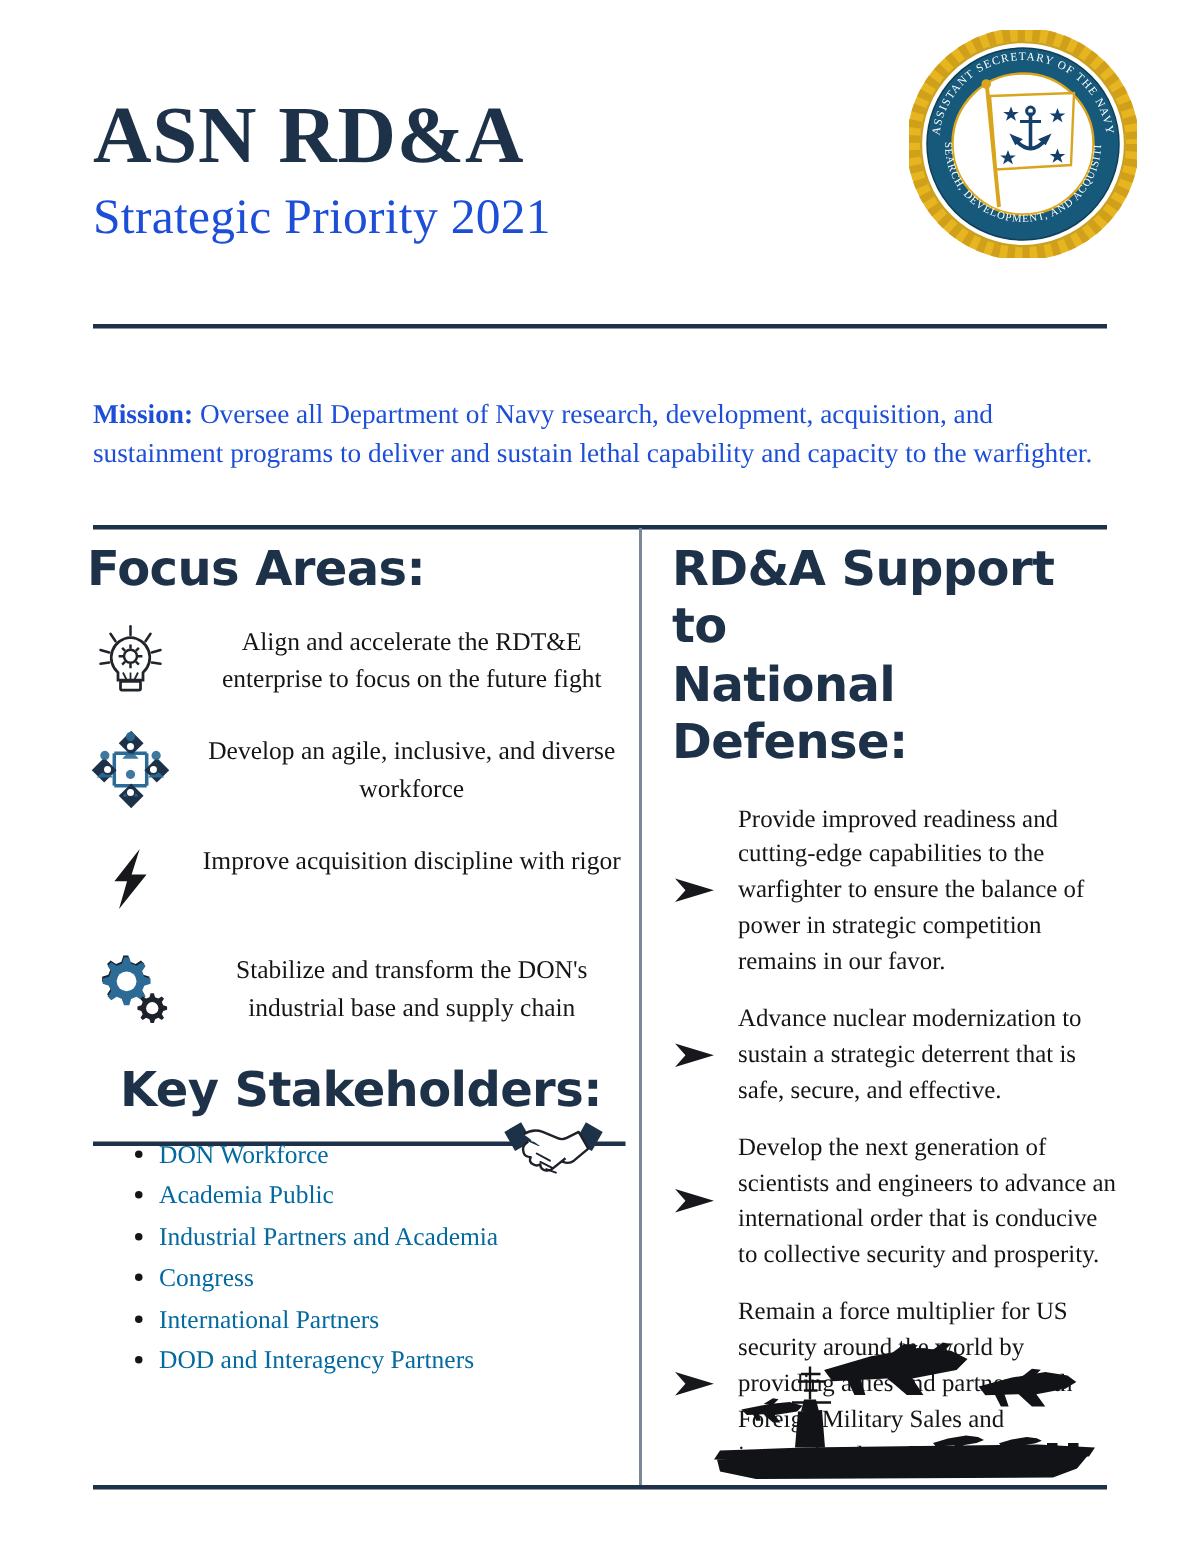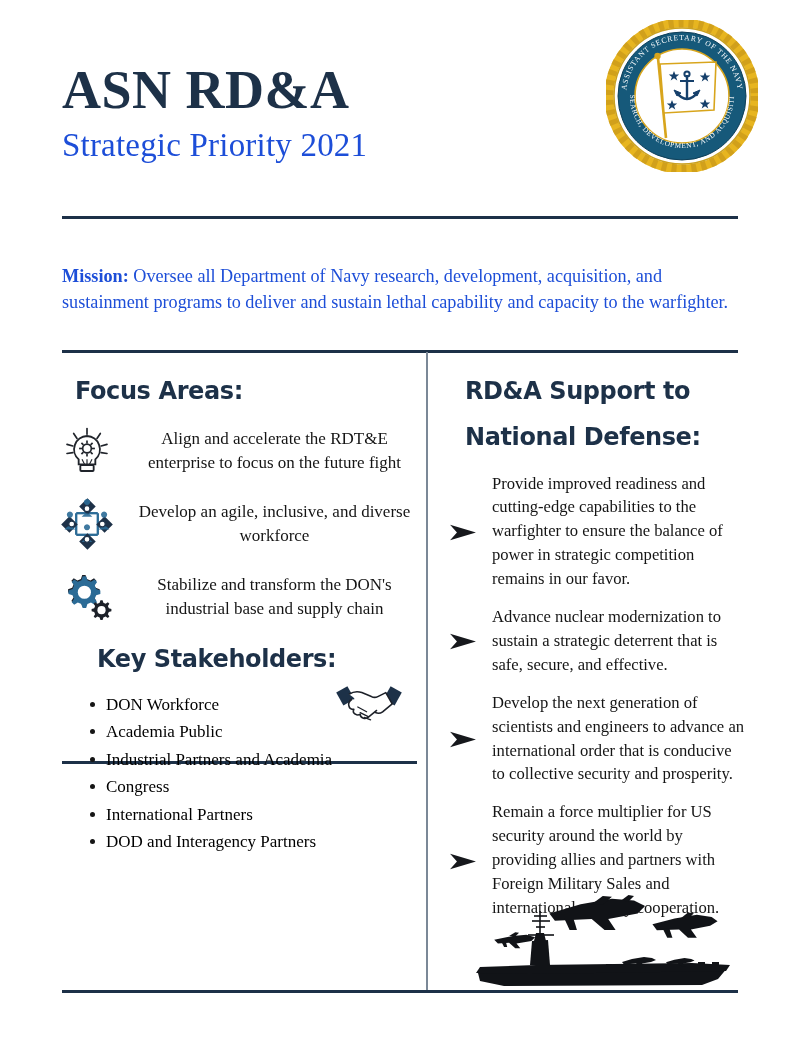--- a/index.html
+++ b/index.html
@@ -121,25 +121,25 @@
   .col-right {
     position: absolute;
     left: 448px;
     top: 360px;
     width: 300px;
   }
 
   .sec-head {
     font-family: "DejaVu Sans", sans-serif;
     font-weight: bold;
-    font-size: 24px;
+    font-size: 32px;
     line-height: 1.2;
     color: #1d3148;
     letter-spacing: -0.4px;
-    margin: 17px;
+    margin: 0;
   }
   .sec-head.left-pad { padding-left: 10px; }
 
   
   .focus-list {
     margin: 14px 0 0 0;
     padding: 0;
     list-style: none;
   }
   .focus-item {
@@ -175,21 +175,21 @@
   }
   .stake-list {
     margin: 10px 0 0 0;
     padding-left: 58px;
     list-style: none;
   }
   .stake-list li {
     position: relative;
     font-size: 17px;
     line-height: 1.62;
-    color: #000000;
+    color: #0369a1;
   }
   .stake-list li::before {
     content: "";
     position: absolute;
     left: -16px;
     top: 11px;
     width: 5px;
     height: 5px;
     border-radius: 50%;
     background: #151515;
@@ -371,20 +371,28 @@
               <circle cx="30" cy="13" r="3.2"></circle>
               <circle cx="30" cy="47" r="3.2"></circle>
               <circle cx="13" cy="30" r="3.2"></circle>
               <circle cx="47" cy="30" r="3.2"></circle>
             </g>
           </svg>
         </span>
         <span class="focus-text">Develop an agile, inclusive, and diverse workforce</span>
       </li>
 
+      <li class="focus-item">
+        <span class="focus-icon">
+          <svg viewBox="0 0 60 60" width="46" height="46" aria-hidden="true">
+            <path d="M38,4 L16,32 L27,32 L20,56 L44,26 L31,26 Z" fill="#16181c"></path>
+          </svg>
+        </span>
+        <span class="focus-text">Improve acquisition discipline with rigor</span>
+      </li>
 
       <li class="focus-item">
         <span class="focus-icon">
           <svg viewBox="0 0 60 60" width="52" height="52" aria-hidden="true">
             <g fill="#1d2129">
               <path d="M30,8 l4,0 l1.6,5 l4.3,1.8 l4.4,-2.8 l2.9,2.9 l-2.8,4.4 l1.8,4.3 l5,1.6 l0,4 l-5,1.6 l-1.8,4.3 l2.8,4.4 l-2.9,2.9 l-4.4,-2.8 l-4.3,1.8 l-1.6,5 l-4,0 l-1.6,-5 l-4.3,-1.8 l-4.4,2.8 l-2.9,-2.9 l2.8,-4.4 l-1.8,-4.3 l-5,-1.6 l0,-4 l5,-1.6 l1.8,-4.3 l-2.8,-4.4 l2.9,-2.9 l4.4,2.8 l4.3,-1.8 z" transform="translate(-4,-3) scale(0.95)"></path>
             </g>
             <g fill="#2b6b96">
               <path d="M25,6 l4,0 l1.5,4.8 l4.1,1.7 l4.2,-2.7 l2.8,2.8 l-2.7,4.2 l1.7,4.1 l4.8,1.5 l0,4 l-4.8,1.5 l-1.7,4.1 l2.7,4.2 l-2.8,2.8 l-4.2,-2.7 l-4.1,1.7 l-1.5,4.8 l-4,0 l-1.5,-4.8 l-4.1,-1.7 l-4.2,2.7 l-2.8,-2.8 l2.7,-4.2 l-1.7,-4.1 l-4.8,-1.5 l0,-4 l4.8,-1.5 l1.7,-4.1 l-2.7,-4.2 l2.8,-2.8 l4.2,2.7 l4.1,-1.7 z"></path>
             </g>

